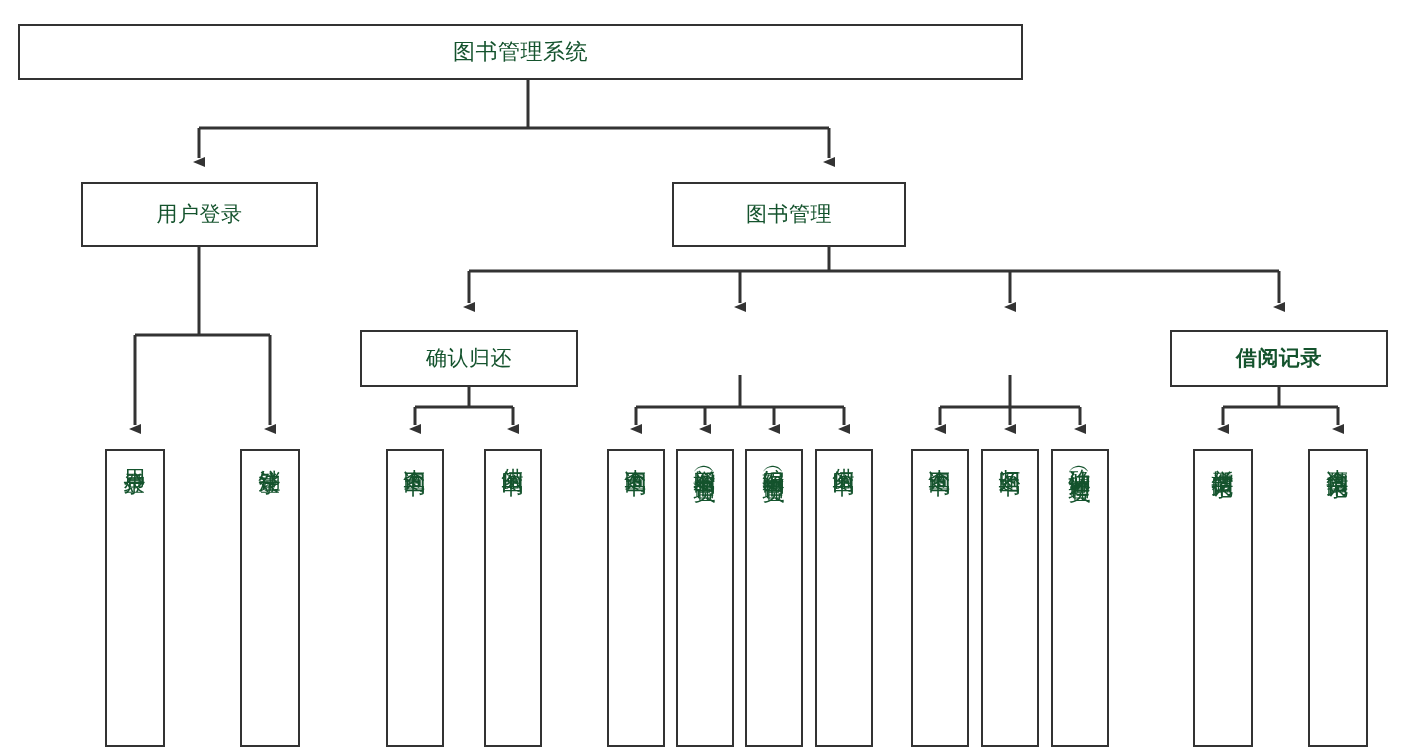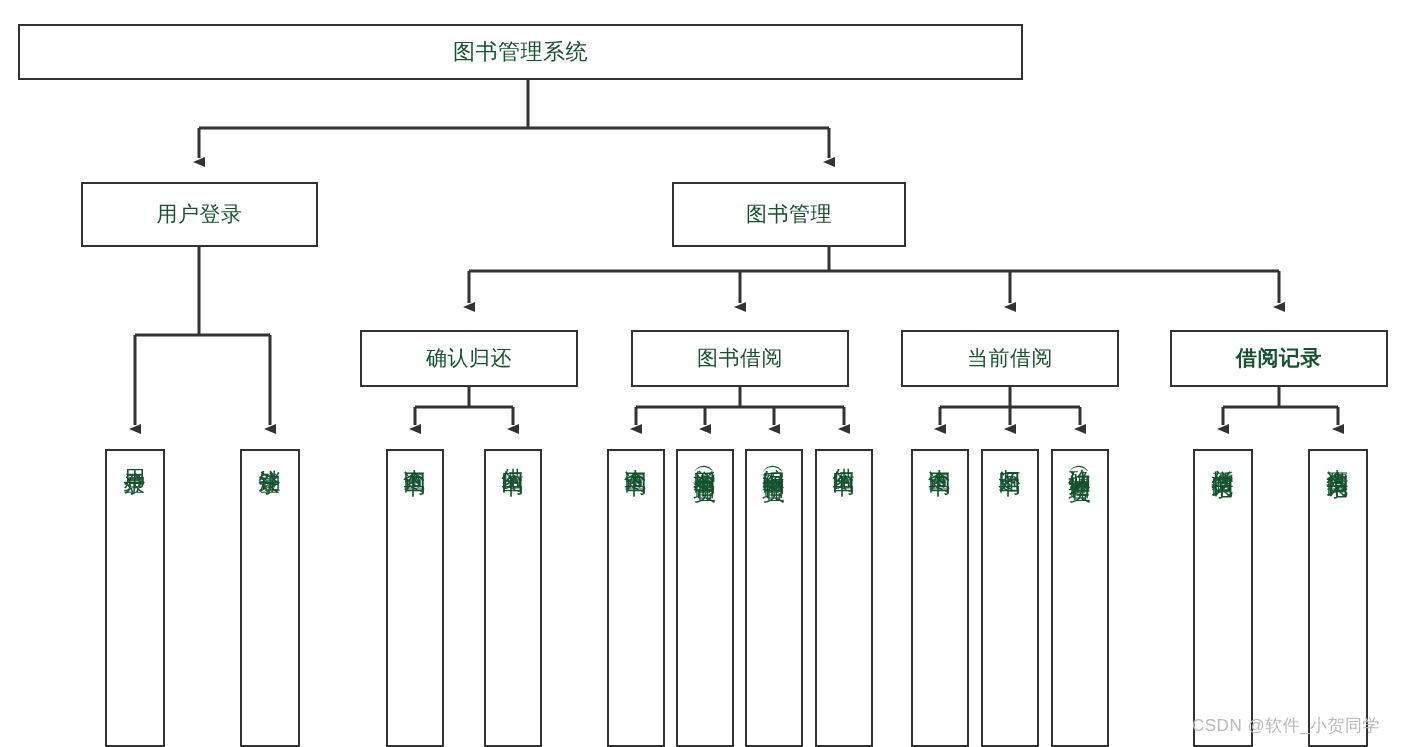--- a/index.html
+++ b/index.html
@@ -136,27 +136,21 @@
   </div>
 
   <div class="node horiz" style="left:672px; top:170px; width:234px; height:65px;">
     <span class="label">图书管理</span>
   </div>
 
   <div class="node horiz" style="left:360px; top:318px; width:218px; height:57px;">
     <span class="label">确认归还</span>
   </div>
 
-  <div class="node horiz" style="left:631px; top:318px; width:218px; height:57px;">
-    <span class="label">图书借阅</span>
-  </div>
-
-  <div class="node horiz" style="left:901px; top:318px; width:218px; height:57px;">
-    <span class="label">当前借阅</span>
-  </div>
+
 
   <div class="node horiz" style="left:1170px; top:318px; width:218px; height:57px;font-weight:bold;">
     <span class="label">借阅记录</span>
   </div>
 
   <div class="node vert" style="left:105px; top:437px; width:60px; height:298px;">
     <span class="label">用户登录</span>
   </div>
 
   <div class="node vert" style="left:240px; top:437px; width:60px; height:298px;">
@@ -200,15 +194,14 @@
   </div>
 
   <div class="node vert" style="left:1193px; top:437px; width:60px; height:298px;">
     <span class="label">新增借阅记录</span>
   </div>
 
   <div class="node vert" style="left:1308px; top:437px; width:60px; height:298px;">
     <span class="label">查询借阅记录</span>
   </div>
 
-  <div class="watermark" style="left:1192px; top:714px;">CSDN @软件_小贺同学</div>
 
 </div>
 
 </body></html>

